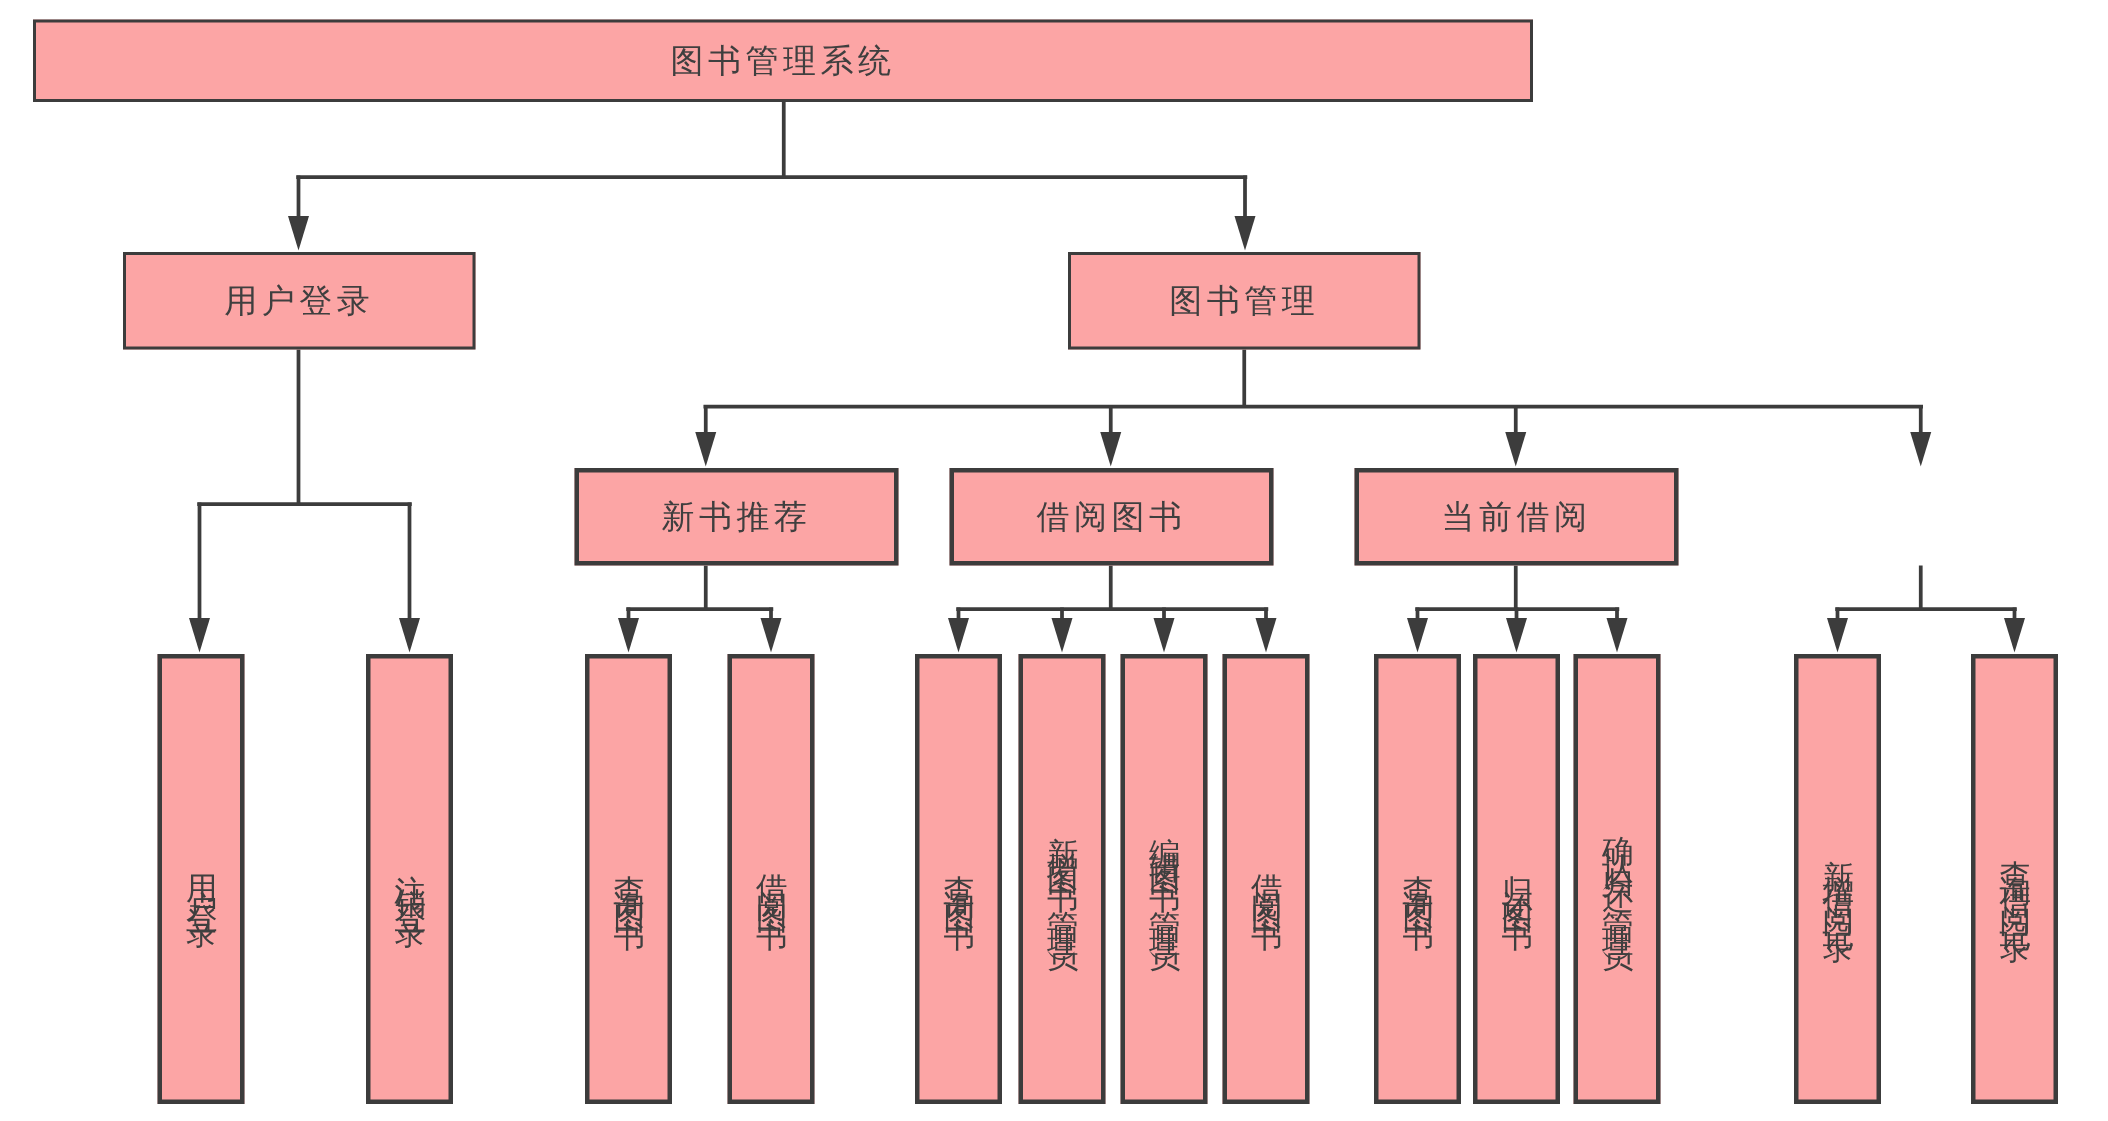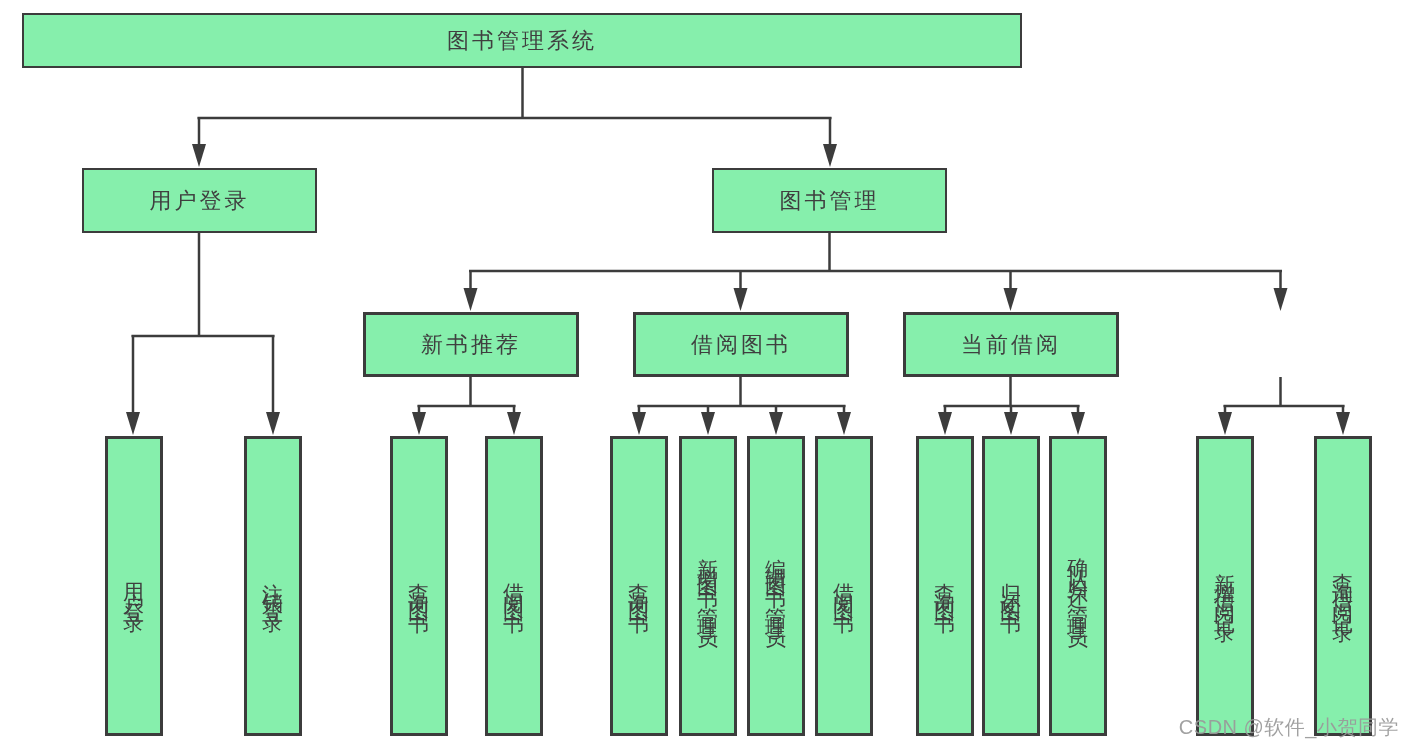--- a/index.html
+++ b/index.html
@@ -9,38 +9,38 @@
     background:#ffffff;
     font-family:"Liberation Sans","DejaVu Sans",sans-serif;
     overflow:hidden;
   }
   svg.wires{position:absolute;left:0;top:0;z-index:1;}
   svg.wires line{stroke:#3c3c3c;stroke-width:2.5;}
   svg.wires polygon{fill:#3c3c3c;}
 
   .box{
     position:absolute;z-index:2;box-sizing:border-box;
-    background:#86efac;border:2px solid #3c3c3c;
+    background:#fca5a5;border:2px solid #3c3c3c;
     display:flex;align-items:center;justify-content:center;
     color:#3f3f3f;
   }
   .hbox{font-size:22px;letter-spacing:3px;}
   .lvl3{border-width:3px;}
   .leaf{
     top:436px;width:58px;height:300px;border-width:3px;
   }
   .leaf .vtext{
     writing-mode:vertical-rl;text-orientation:mixed;
     font-size:21px;letter-spacing:10px;line-height:1;
     white-space:nowrap;
   }
   .n-root{left:22px;top:13px;width:1000px;height:55px;}
   .n-user-login{left:82px;top:168px;width:235px;height:65px;}
   .n-book-mgmt{left:712px;top:168px;width:235px;height:65px;}
-  .n-g0{left:363px;top:312px;width:216px;height:65px;}
+  .n-g0{left:383px;top:312px;width:216px;height:65px;}
   .n-g1{left:633px;top:312px;width:216px;height:65px;}
   .n-g2{left:903px;top:312px;width:216px;height:65px;align-items:center;}
   .n-g3{left:1173px;top:312px;width:216px;height:65px;}
   .l-0{left:105px;}  .l-1{left:244px;}
   .l-2{left:390px;}  .l-3{left:485px;}
   .l-4{left:610px;}  .l-5{left:679px;}
   .l-6{left:747px;}  .l-7{left:815px;}
   .l-8{left:916px;}  .l-9{left:982px;}
   .l-10{left:1049px;}
   .l-11{left:1196px;} .l-12{left:1314px;}
@@ -183,15 +183,14 @@
     <span class="vtext">确认归还（管理员）</span>
   </div>
 
   <div class="box leaf l-11">
     <span class="vtext">新增借阅记录</span>
   </div>
   <div class="box leaf l-12">
     <span class="vtext">查询借阅记录</span>
   </div>
 
-  <div class="watermark">CSDN @软件_小贺同学</div>
 
 </div>
 
 </body></html>

